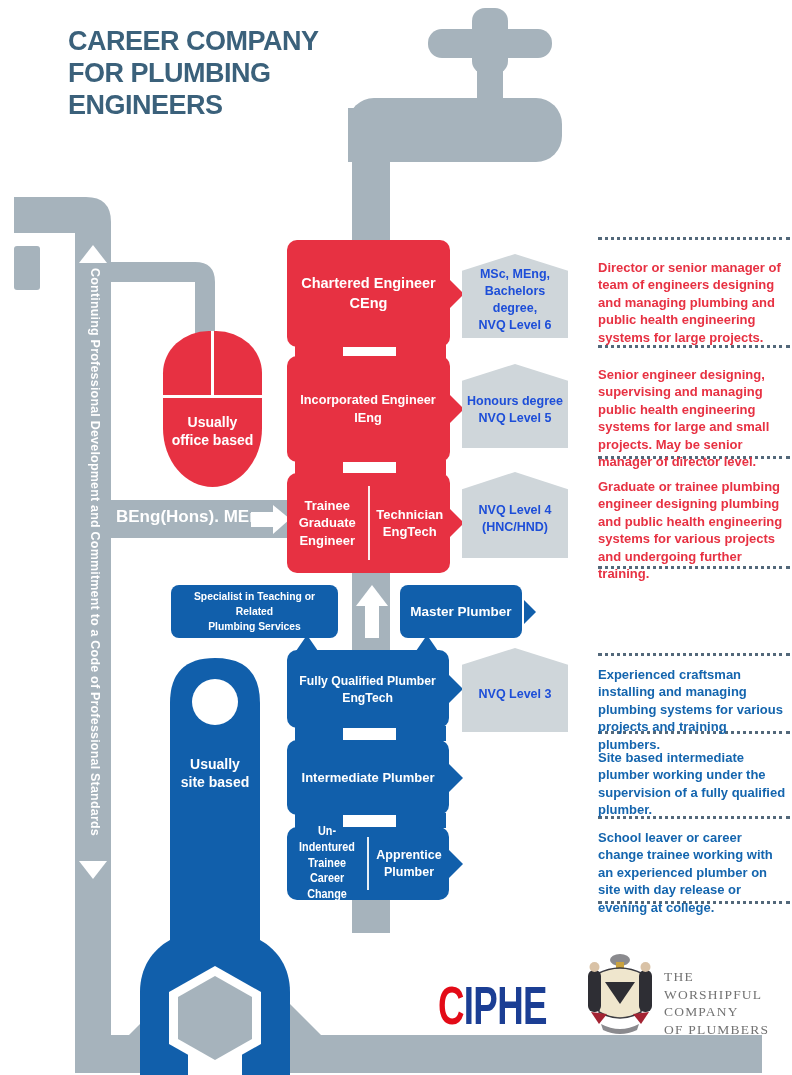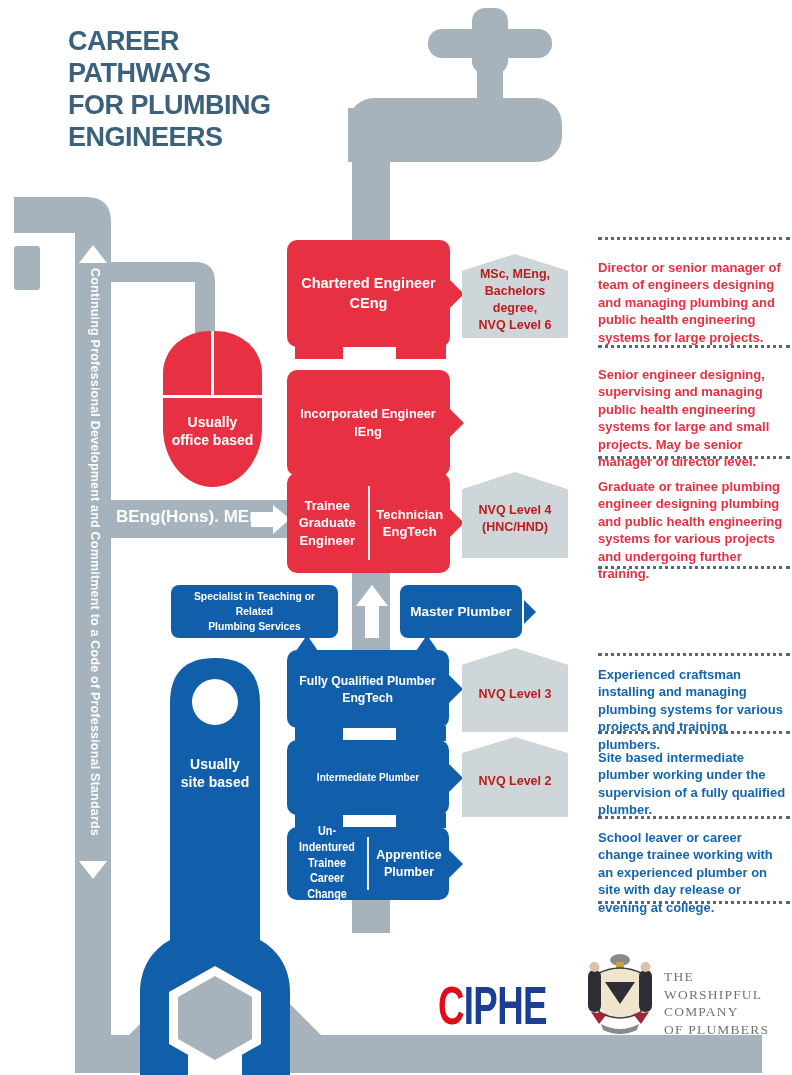--- a/index.html
+++ b/index.html
@@ -21,21 +21,21 @@
   .tip-red{border-left-color:#e73142;}
   .tip-blue{border-left-color:#115fab;}
   .split{padding:0;}
   .split .half{flex:1;display:flex;align-items:center;justify-content:center;}
   .split .vline{width:2px;background:rgba(255,255,255,.9);align-self:stretch;margin:13px 0;}
   .tab{position:absolute;}
   .uptip{position:absolute;width:0;height:0;border-left:11px solid transparent;
          border-right:11px solid transparent;border-bottom:16px solid #115fab;}
 
   
-  .qual{position:absolute;left:462px;width:106px;background:#cfd6da;color:#b91c1c;
+  .qual{position:absolute;left:462px;width:106px;background:#cfd6da;color:#1d4ed8;
         font-weight:bold;font-size:12.5px;line-height:1.35;display:flex;align-items:center;
         justify-content:center;text-align:center;white-space:pre-line;box-sizing:border-box;
         padding-top:8px;clip-path:polygon(0 20%,50% 0,100% 20%,100% 100%,0 100%);}
 
   
   .desc{position:absolute;left:598px;width:192px;font-size:13px;font-weight:bold;line-height:1.34;}
   .desc-red{color:#e73142;}
   .desc-blue{color:#1465ae;}
   .dots{position:absolute;left:598px;width:192px;height:0;border-top:3px dotted #53687a;}
 
@@ -111,21 +111,21 @@
       <path fill="#115fab" d="M170,940 C152,950 140,968 140,992 L140,1075 L290,1075 L290,992
                               C290,968 278,950 260,940 Z"></path>
       <path fill="#115fab" d="M170,703 Q170,658 215,658 Q260,658 260,703 L260,958 L170,958 Z"></path>
       <circle fill="#fff" cx="215" cy="702" r="23"></circle>
       <polygon fill="#fff" points="215,966 261,992 261,1044 215,1070 169,1044 169,992"></polygon>
       <rect fill="#fff" x="188" y="1048" width="54" height="27"></rect>
       <polygon fill="#a6b3bc" points="215,976 252,997 252,1039 215,1060 178,1039 178,997"></polygon>
     </g>
   </svg>
 
-  <div class="abs page-title">CAREER PATHWAYS
+  <div class="abs page-title">CAREER COMPANY
 FOR PLUMBING
 ENGINEERS</div>
 
   <div class="abs cpd-text">Continuing Professional Development and Commitment to a Code of Professional Standards</div>
 
   <div class="abs beng-label">BEng(Hons). MEng</div>
 
   <div class="abs mouse">
     <div class="vsplit"></div>
     <div class="hsplit"></div>
@@ -137,21 +137,21 @@
 site based</div>
 
   <div class="box red" style="left:287px;top:240px;width:163px;height:107px;">
     <span class="label" style="font-size:14.5px">Chartered Engineer
 CEng</span>
     <i class="tip tip-red"></i>
   </div>
   <div class="tab" style="left:295px;top:344px;width:48px;height:15px;background:#e73142"></div>
   <div class="tab" style="left:396px;top:344px;width:50px;height:15px;background:#e73142"></div>
 
-  <div class="box red" style="left:287px;top:370px;width:163px;height:106px;justify-content:center;">
+  <div class="box red" style="left:287px;top:356px;width:163px;height:106px;justify-content:center;">
     <span class="label cond2" style="font-size:13.5px">Incorporated Engineer
 IEng</span>
     <i class="tip tip-red"></i>
   </div>
   <div class="tab" style="left:295px;top:460px;width:48px;height:15px;background:#e73142"></div>
   <div class="tab" style="left:396px;top:460px;width:50px;height:15px;background:#e73142"></div>
 
   <div class="box red split" style="left:287px;top:473px;width:163px;height:100px;">
     <div class="half label" style="font-size:13px">Trainee
 Graduate
@@ -176,43 +176,44 @@
 
   <div class="box blue" style="left:287px;top:650px;width:162px;height:78px;align-items:center;">
     <span class="label cond2" style="font-size:13px">Fully Qualified Plumber
 EngTech</span>
     <i class="tip tip-blue"></i>
   </div>
   <div class="tab" style="left:295px;top:726px;width:48px;height:15px;background:#115fab"></div>
   <div class="tab" style="left:396px;top:726px;width:50px;height:15px;background:#115fab"></div>
 
   <div class="box blue" style="left:287px;top:740px;width:162px;height:75px;">
-    <span class="label" style="font-size:10px">Intermediate Plumber</span>
+    <span class="label" style="font-size:13px">Intermediate Plumber</span>
     <i class="tip tip-blue"></i>
   </div>
   <div class="tab" style="left:295px;top:813px;width:48px;height:15px;background:#115fab"></div>
   <div class="tab" style="left:396px;top:813px;width:50px;height:15px;background:#115fab"></div>
 
   <div class="box blue split" style="left:287px;top:827px;width:162px;height:73px;">
     <div class="half label cond" style="font-size:12px">Un-Indentured
 Trainee Career
 Change</div>
     <div class="vline" style="margin:10px 0"></div>
     <div class="half label" style="font-size:12.5px">Apprentice
 Plumber</div>
     <i class="tip tip-blue"></i>
   </div>
 
   <div class="qual" style="top:254px;height:84px">MSc, MEng,
 Bachelors degree,
 NVQ Level 6</div>
+  <div class="qual" style="top:364px;height:84px">Honours degree
+NVQ Level 5</div>
   <div class="qual" style="top:472px;height:86px">NVQ Level 4
 (HNC/HND)</div>
   <div class="qual" style="top:648px;height:84px">NVQ Level 3</div>
-  <div class="qual" style="top:737px;height:80px">NVQ Level 2</div>
 
   <div class="dots" style="top:237px"></div>
   <div class="dots" style="top:345px"></div>
   <div class="dots" style="top:456px"></div>
   <div class="dots" style="top:566px"></div>
   <div class="dots" style="top:653px"></div>
   <div class="dots" style="top:731px"></div>
   <div class="dots" style="top:816px"></div>
   <div class="dots" style="top:901px"></div>
 

